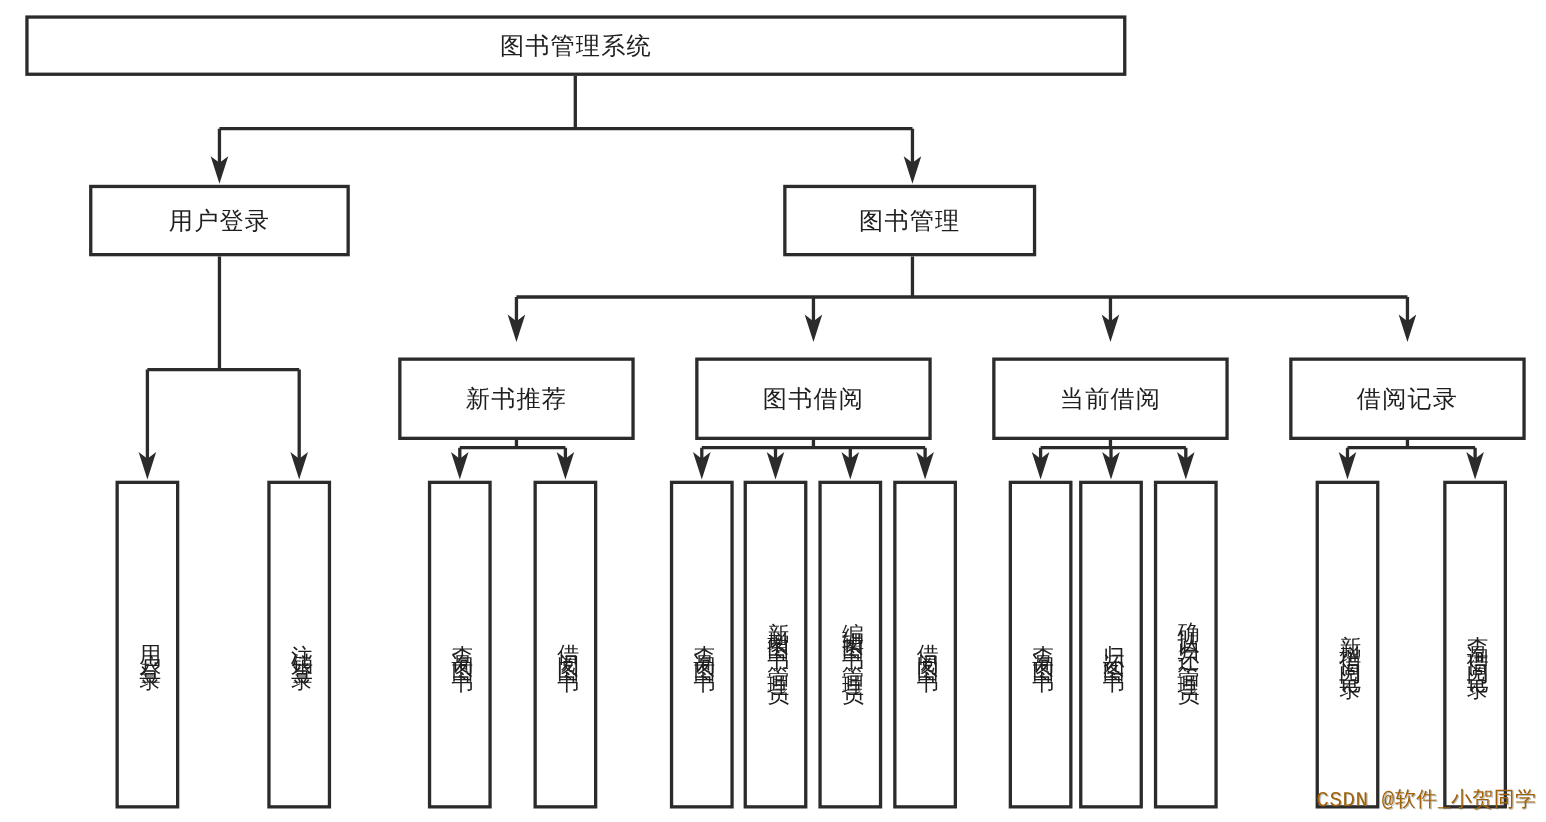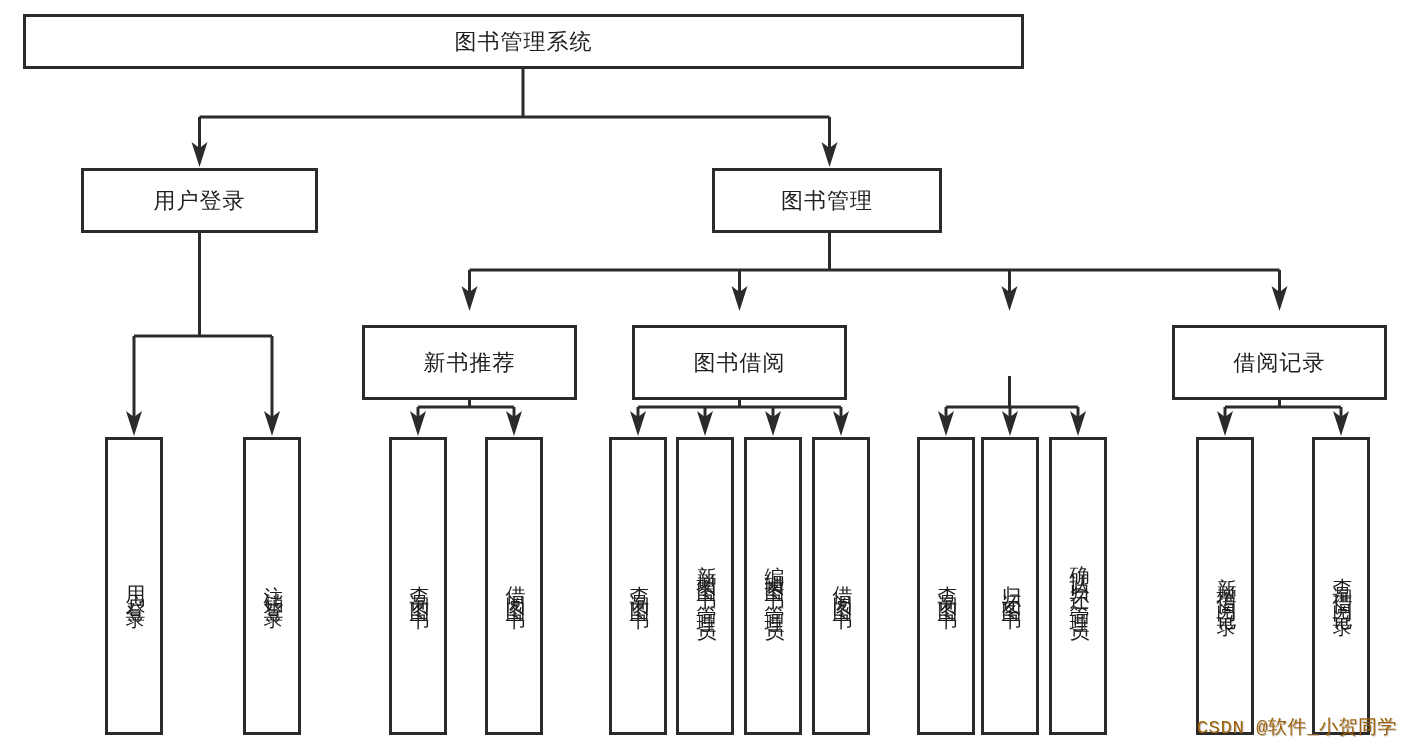--- a/index.html
+++ b/index.html
@@ -122,20 +122,23 @@
   <div class="node n-mgmt">
     <span class="h-label">图书管理</span>
   </div>
 
   <div class="node n-l3 n-newrec">
     <span class="h-label">新书推荐</span>
   </div>
   <div class="node n-l3 n-borrow">
     <span class="h-label">图书借阅</span>
   </div>
+  <div class="node n-l3 n-current">
+    <span class="h-label">当前借阅</span>
+  </div>
   <div class="node n-l3 n-record">
     <span class="h-label">借阅记录</span>
   </div>
 
   <div class="node leaf lf-1">
     <span class="v-label">用户登录</span>
   </div>
   <div class="node leaf lf-2">
     <span class="v-label">注销登录</span>
   </div>

